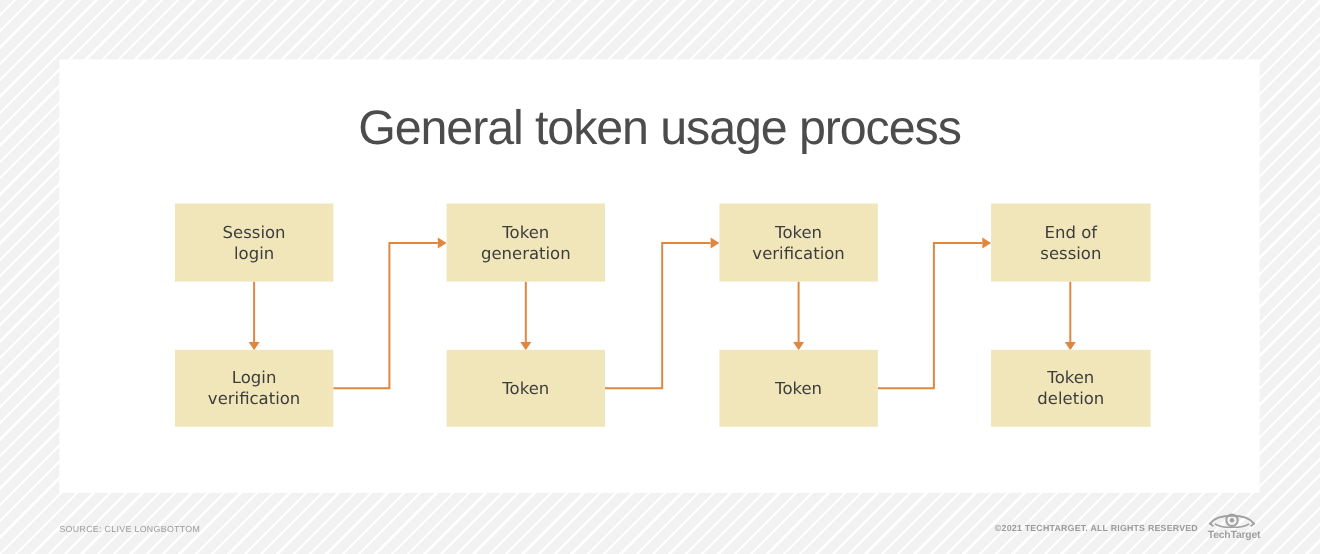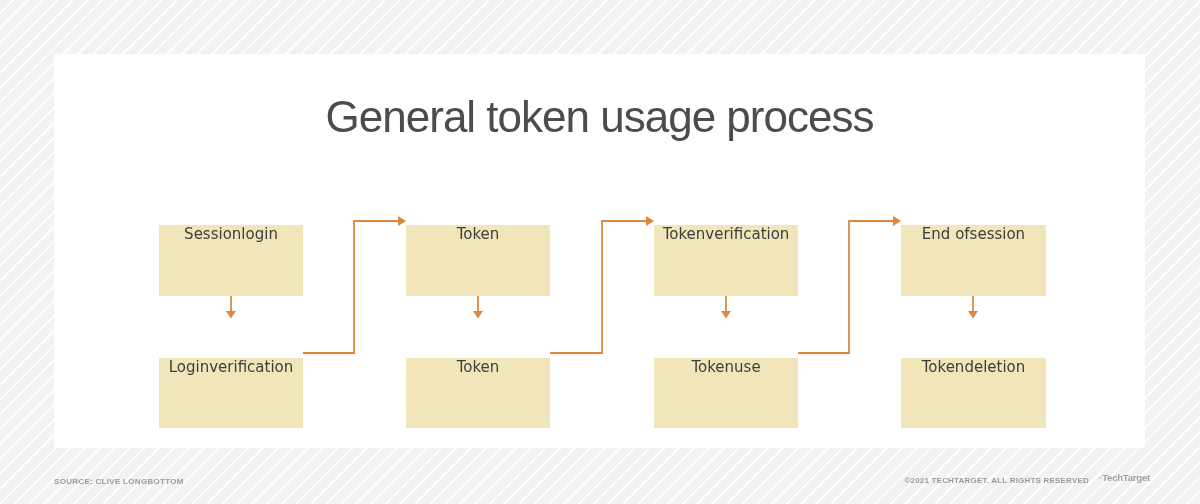--- a/index.html
+++ b/index.html
@@ -42,29 +42,28 @@
   }
   .node {
     position: absolute;
     background: var(--box-fill, #f0e6ba);
     color: var(--box-text, #3d3d3d);
     font-family: "DejaVu Sans", sans-serif;
     font-size: 15px;
     line-height: 19px;
     text-align: center;
     display: flex;
-    flex-direction: row;
+    flex-direction: column;
     justify-content: center;
-    margin-top: 40px;
   }
   .footer-source {
     position: absolute;
     left: 54px; top: 477px;
     font-size: 8px;
-    font-weight: bold;
+    font-weight: normal;
     letter-spacing: 0.3px;
     color: var(--footer-text, #9b9b9b);
   }
   .footer-right {
     position: absolute;
     right: 50px; top: 461px;
     height: 32px;
     display: flex;
     align-items: center;
     gap: 9px;
@@ -73,22 +72,21 @@
   .footer-copyright {
     font-size: 8px;
     font-weight: bold;
     letter-spacing: 0.2px;
     color: var(--footer-text, #9b9b9b);
     position: relative;
     top: 3px;
   }
   .brand-logo {
     display: flex;
-    flex-direction: row;
-    align-items: center;
+    flex-direction: column;
     width: 52px;
   }
   .brand-wordmark {
     font-size: 9.5px;
     font-weight: bold;
     letter-spacing: -0.2px;
     color: var(--logo-color, #a0a0a0);
     margin-top: 1px;
   }
 </style>
@@ -116,39 +114,39 @@
     <polygon points="893,216 893,226 901,221" fill="#e0873f"></polygon>
   </svg>
 
 <div id="diagram-nodes">
     <div class="node" style="left: 159px; top: 185px; width: 144px; height: 71px;">
       <div>Session</div>
       <div>login</div>
     </div>
     <div class="node" style="left: 406px; top: 185px; width: 144px; height: 71px;">
       <div>Token</div>
+      <div>generation</div>
     </div>
     <div class="node" style="left: 654px; top: 185px; width: 144px; height: 71px;">
       <div>Token</div>
       <div>verification</div>
     </div>
     <div class="node" style="left: 901px; top: 185px; width: 145px; height: 71px; justify-content: center;">
       <div>End of</div>
       <div>session</div>
     </div>
     <div class="node" style="left: 159px; top: 318px; width: 144px; height: 70px;">
       <div>Login</div>
       <div>verification</div>
     </div>
     <div class="node" style="left: 406px; top: 318px; width: 144px; height: 70px;">
       <div>Token</div>
     </div>
     <div class="node" style="left: 654px; top: 318px; width: 144px; height: 70px;">
       <div>Token</div>
-      <div>use</div>
     </div>
     <div class="node" style="left: 901px; top: 318px; width: 145px; height: 70px;">
       <div>Token</div>
       <div>deletion</div>
     </div>
   </div>
 
 <div class="footer-source">SOURCE: CLIVE LONGBOTTOM</div>
 
 <div class="footer-right">

